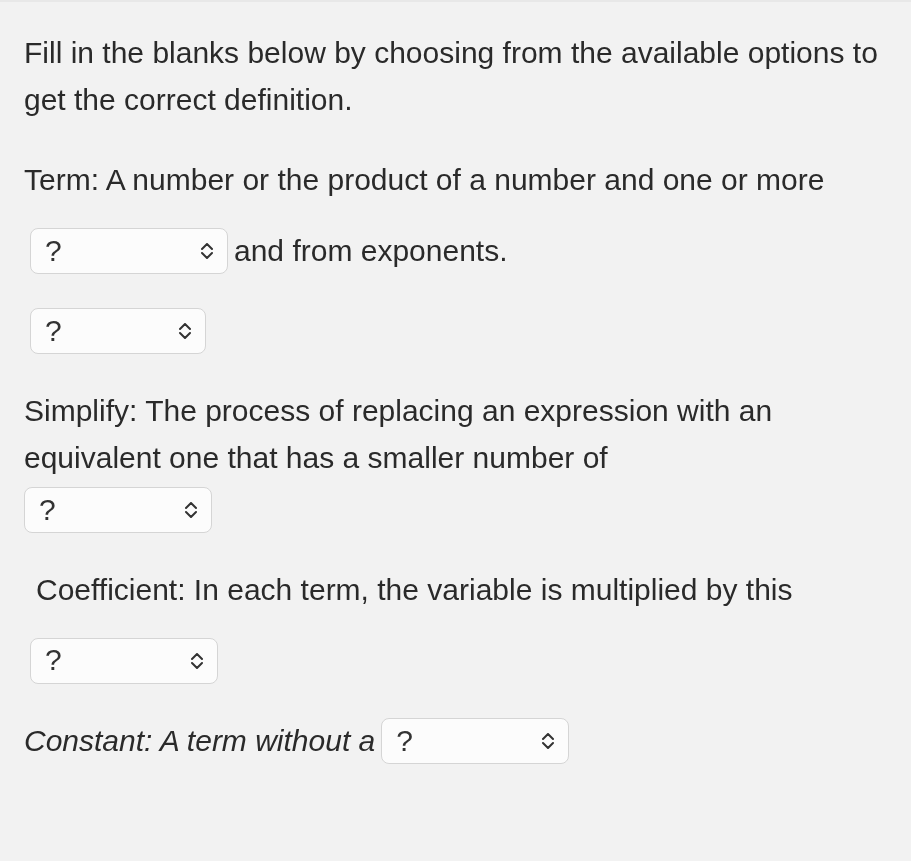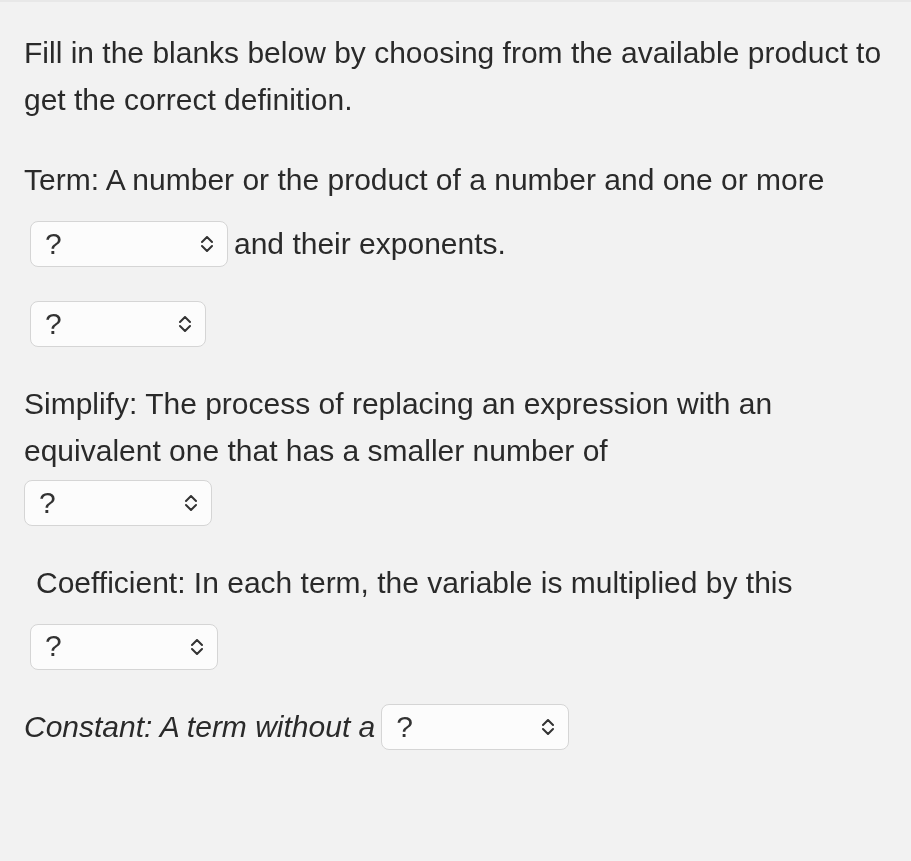--- a/index.html
+++ b/index.html
@@ -23,21 +23,21 @@
       flex-direction: column;
       gap: 34px;
     }
     .para {
       display: block;
     }
     .line-row {
       display: flex;
       flex-wrap: wrap;
       align-items: center;
-      row-gap: 17px;
+      row-gap: 24px;
     }
     .seg {
       white-space: pre;
     }
     .dropdown {
       display: inline-flex;
       align-items: center;
       justify-content: space-between;
       border: 1.5px solid #d5d5d5;
       border-radius: 8px;
@@ -70,38 +70,38 @@
     .chevrons svg {
       display: block;
     }
   </style>
 </head>
 <body>
 
 <div class="content">
 
   <div class="para">
-    <span>Fill in the blanks below by choosing from the available product to get the correct definition.</span>
+    <span>Fill in the blanks below by choosing from the available options to get the correct definition.</span>
   </div>
 
   <div class="para">
     <div class="line-row">
       <span class="seg" style="white-space: normal;">Term: A number or the product of a number and one or more </span>
       <span class="dropdown w1">
         <span class="dropdown-value">?</span>
         <span class="chevrons">
           <svg width="14" height="8" viewBox="0 0 14 8">
               <polyline points="2,6 7,1 12,6" fill="none" stroke="#333" stroke-width="2" stroke-linecap="round" stroke-linejoin="round"></polyline>
             </svg>
           <svg width="14" height="8" viewBox="0 0 14 8">
               <polyline points="2,2 7,7 12,2" fill="none" stroke="#333" stroke-width="2" stroke-linecap="round" stroke-linejoin="round"></polyline>
             </svg>
         </span>
       </span>
-      <span class="seg" style="white-space: normal;"> and their exponents.</span>
+      <span class="seg" style="white-space: normal;"> and from exponents.</span>
     </div>
   </div>
 
   <div class="para">
     <div class="line-row">
       <span class="dropdown w2">
         <span class="dropdown-value">?</span>
         <span class="chevrons">
           <svg width="14" height="8" viewBox="0 0 14 8">
               <polyline points="2,6 7,1 12,6" fill="none" stroke="#333" stroke-width="2" stroke-linecap="round" stroke-linejoin="round"></polyline>

